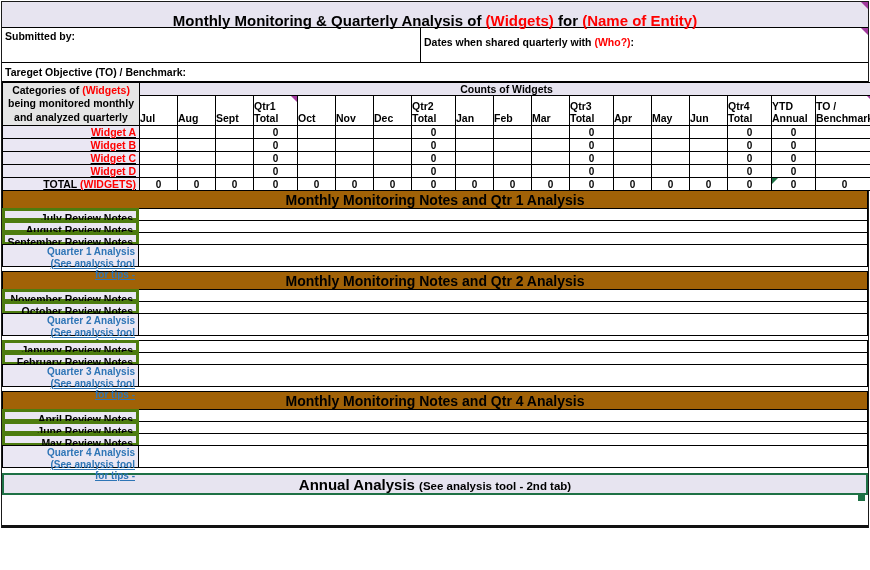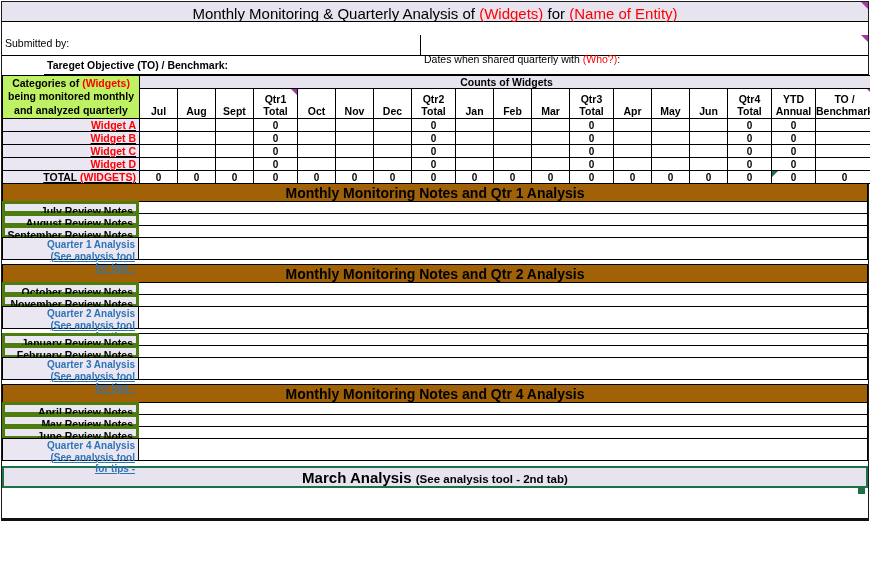--- a/index.html
+++ b/index.html
@@ -19,73 +19,71 @@
     background: #fff;
   }
   .red { color: #FF0000; }
 
   
   .title-row {
     position: relative;
     background: #E7E4F0;
     border-bottom: 1px solid #000;
     text-align: center;
-    font-weight: normal;
+    font-weight: bold;
     font-size: 15px;
-    height: 20px;
-    padding-top: 3px;
+    height: 26px;
+    padding-top: 10px;
   }
   .corner-purple {
     position: absolute; top: 0; right: 0; width: 0; height: 0;
     border-left: 7px solid transparent;
     border-top: 7px solid #A23B9E;
   }
 
   
   .info-row {
     display: flex;
     border-bottom: 1px solid #000;
-    height: 21px;
+    height: 35px;
     font-size: 10.5px;
-    font-weight: normal;
-    margin-top: 13px;
+    font-weight: bold;
   }
   .cell-submitted { width: 419px; border-right: 1px solid #000; padding: 2px 3px; }
-  .cell-dates { flex: 1; padding: 18px 3px; position: relative; }
+  .cell-dates { flex: 1; padding: 8px 3px; position: relative; }
   .target-row {
     border-bottom: 1px solid #000;
     height: 19px;
     font-size: 10.5px;
     font-weight: bold;
     padding: 3px 3px 0;
-    margin-left: 42px;
   }
 
   
   table.counts { width: 100%; border-collapse: collapse; table-layout: fixed; }
   table.counts col { width: 38px; }
   table.counts col:first-child { width: 137px; }
   table.counts col:nth-child(5), table.counts col:nth-child(9),
   table.counts col:nth-child(13), table.counts col:nth-child(17),
   table.counts col:nth-child(18) { width: 44px; }
   table.counts col:nth-child(19) { width: 58px; }
   table.counts th, table.counts td { border: 1px solid #000; position: relative; }
   .cat-cell {
-    background: #bef264;
+    background: #e5e5e5;
     font-size: 10.5px; font-weight: bold; text-align: center;
     line-height: 1.25; padding: 1px 2px;
   }
   .counts-band {
     background: #E7E4F0;
     font-size: 10.5px; font-weight: bold; text-align: center;
     height: 13px;
   }
   tr.columns-row th {
     background: #fff;
-    font-size: 10.5px; font-weight: bold; text-align: center;
+    font-size: 10.5px; font-weight: bold; text-align: left;
     vertical-align: bottom;
     white-space: pre-line;
     height: 30px; line-height: 1.15; padding-bottom: 1px;
   }
   table.counts tbody td {
     height: 12px; font-size: 10px; font-weight: bold;
     text-align: center; background: #fff; padding: 0;
   }
   table.counts tbody td.row-label {
     background: #EAE7F3;
@@ -362,25 +360,25 @@
         <div class="analysis-sub">(See analysis tool for tips -</div>
       </div>
       <div class="analysis-cell"></div>
     </div>
   </div>
   <div class="section-gap"></div>
 
   <div>
     <div class="sec-header">Monthly Monitoring Notes and Qtr 2 Analysis</div>
     <div class="note-row">
+      <div class="note-label">November Review Notes</div>
+      <div class="note-cell"></div>
+    </div>
+    <div class="note-row">
       <div class="note-label">October Review Notes</div>
-      <div class="note-cell"></div>
-    </div>
-    <div class="note-row">
-      <div class="note-label">November Review Notes</div>
       <div class="note-cell"></div>
     </div>
     <div class="analysis-row">
       <div class="analysis-label">
         <div>Quarter 2 Analysis</div>
         <div class="analysis-sub">(See analysis tool for tips -</div>
       </div>
       <div class="analysis-cell"></div>
     </div>
   </div>
@@ -405,37 +403,37 @@
   </div>
   <div class="section-gap"></div>
 
   <div>
     <div class="sec-header">Monthly Monitoring Notes and Qtr 4 Analysis</div>
     <div class="note-row">
       <div class="note-label">April Review Notes</div>
       <div class="note-cell"></div>
     </div>
     <div class="note-row">
+      <div class="note-label">June Review Notes</div>
+      <div class="note-cell"></div>
+    </div>
+    <div class="note-row">
       <div class="note-label">May Review Notes</div>
-      <div class="note-cell"></div>
-    </div>
-    <div class="note-row">
-      <div class="note-label">June Review Notes</div>
       <div class="note-cell"></div>
     </div>
     <div class="analysis-row">
       <div class="analysis-label">
         <div>Quarter 4 Analysis</div>
         <div class="analysis-sub">(See analysis tool for tips -</div>
       </div>
       <div class="analysis-cell"></div>
     </div>
   </div>
   <div class="section-gap"></div>
 
   <div class="annual-header">
-    <span class="annual-title">March Analysis </span><span class="annual-sub">(See analysis tool - 2nd tab)</span>
+    <span class="annual-title">Annual Analysis </span><span class="annual-sub">(See analysis tool - 2nd tab)</span>
   </div>
   <div class="annual-box">
     <span class="green-chip"></span>
   </div>
 
 </div>
 
 </body></html>

